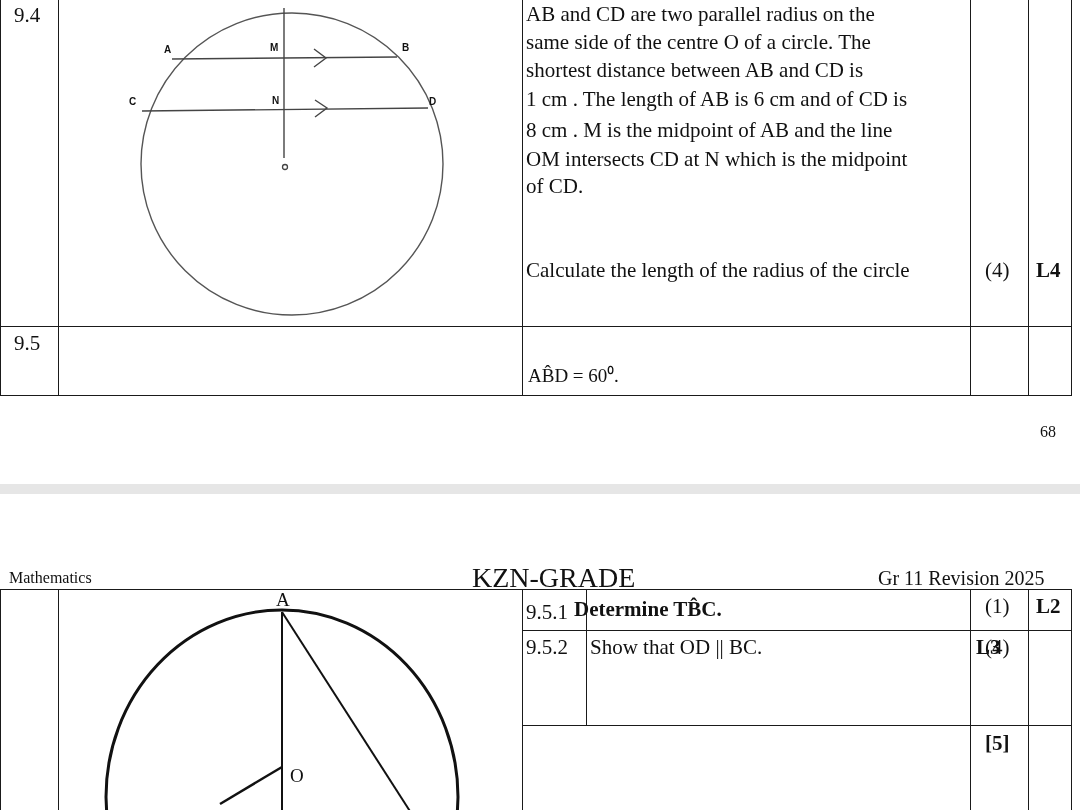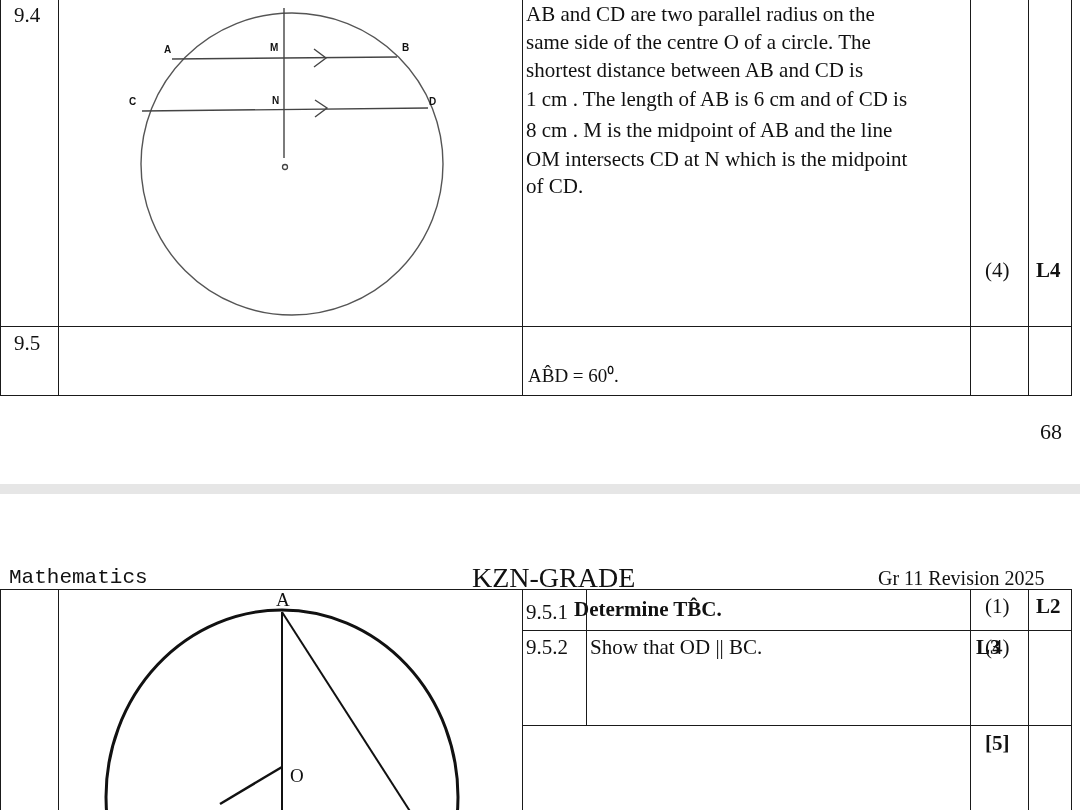--- a/index.html
+++ b/index.html
@@ -62,34 +62,35 @@
 
   <div>
     <div class="txt" style="left:526px;top:0px;">AB and CD are two parallel radius on the</div>
     <div class="txt" style="left:526px;top:28px;">same side of the centre O of a circle. The</div>
     <div class="txt" style="left:526px;top:56px;">shortest distance between AB and CD is</div>
     <div class="txt" style="left:526px;top:85px;">1 cm  . The length of AB is 6 cm and of CD is</div>
     <div class="txt" style="left:526px;top:116px;">8 cm . M is the midpoint of AB and the line</div>
     <div class="txt" style="left:526px;top:145px;">OM intersects CD at N which is the midpoint</div>
     <div class="txt" style="left:526px;top:172px;">of CD.</div>
   </div>
+  <div class="txt" style="left:526px;top:256px;">Calculate the length of the radius of the circle</div>
   <div class="txt" style="left:985px;top:256px;">(4)</div>
   <div class="txt bold" style="left:1036px;top:256px;">L4</div>
 
   <div class="txt" style="left:14px;top:329px;">9.5</div>
   <div class="txt" style="left:528px;top:362px;font-size:19px;">AB̂D = 60⁰.</div>
 
-  <div class="txt" style="left:1040px;top:418px;font-size:22px;">68</div>
+  <div class="txt" style="left:1040px;top:418px;font-size:16px;">68</div>
 </div>
 
 <div class="page-sep"></div>
 
 <div class="page page-bottom">
   <div>
-    <div class="txt" style="left:9px;top:70px;font-size:21px;font-family:Liberation Mono, monospace;">Mathematics</div>
+    <div class="txt" style="left:9px;top:70px;font-size:16px;">Mathematics</div>
     <div class="txt" style="left:472px;top:70px;font-size:28px;">KZN-GRADE</div>
     <div class="txt" style="left:878px;top:70px;font-size:20px;">Gr 11 Revision 2025</div>
   </div>
   <div class="hline" style="left:0;top:95px;width:1072px;"></div>
 
   <div class="vline" style="left:0;top:95px;height:230px;"></div>
   <div class="vline" style="left:58px;top:95px;height:230px;"></div>
   <div class="vline" style="left:522px;top:95px;height:230px;"></div>
   <div class="vline" style="left:586px;top:95px;height:136px;"></div>
   <div class="vline" style="left:970px;top:95px;height:230px;"></div>

